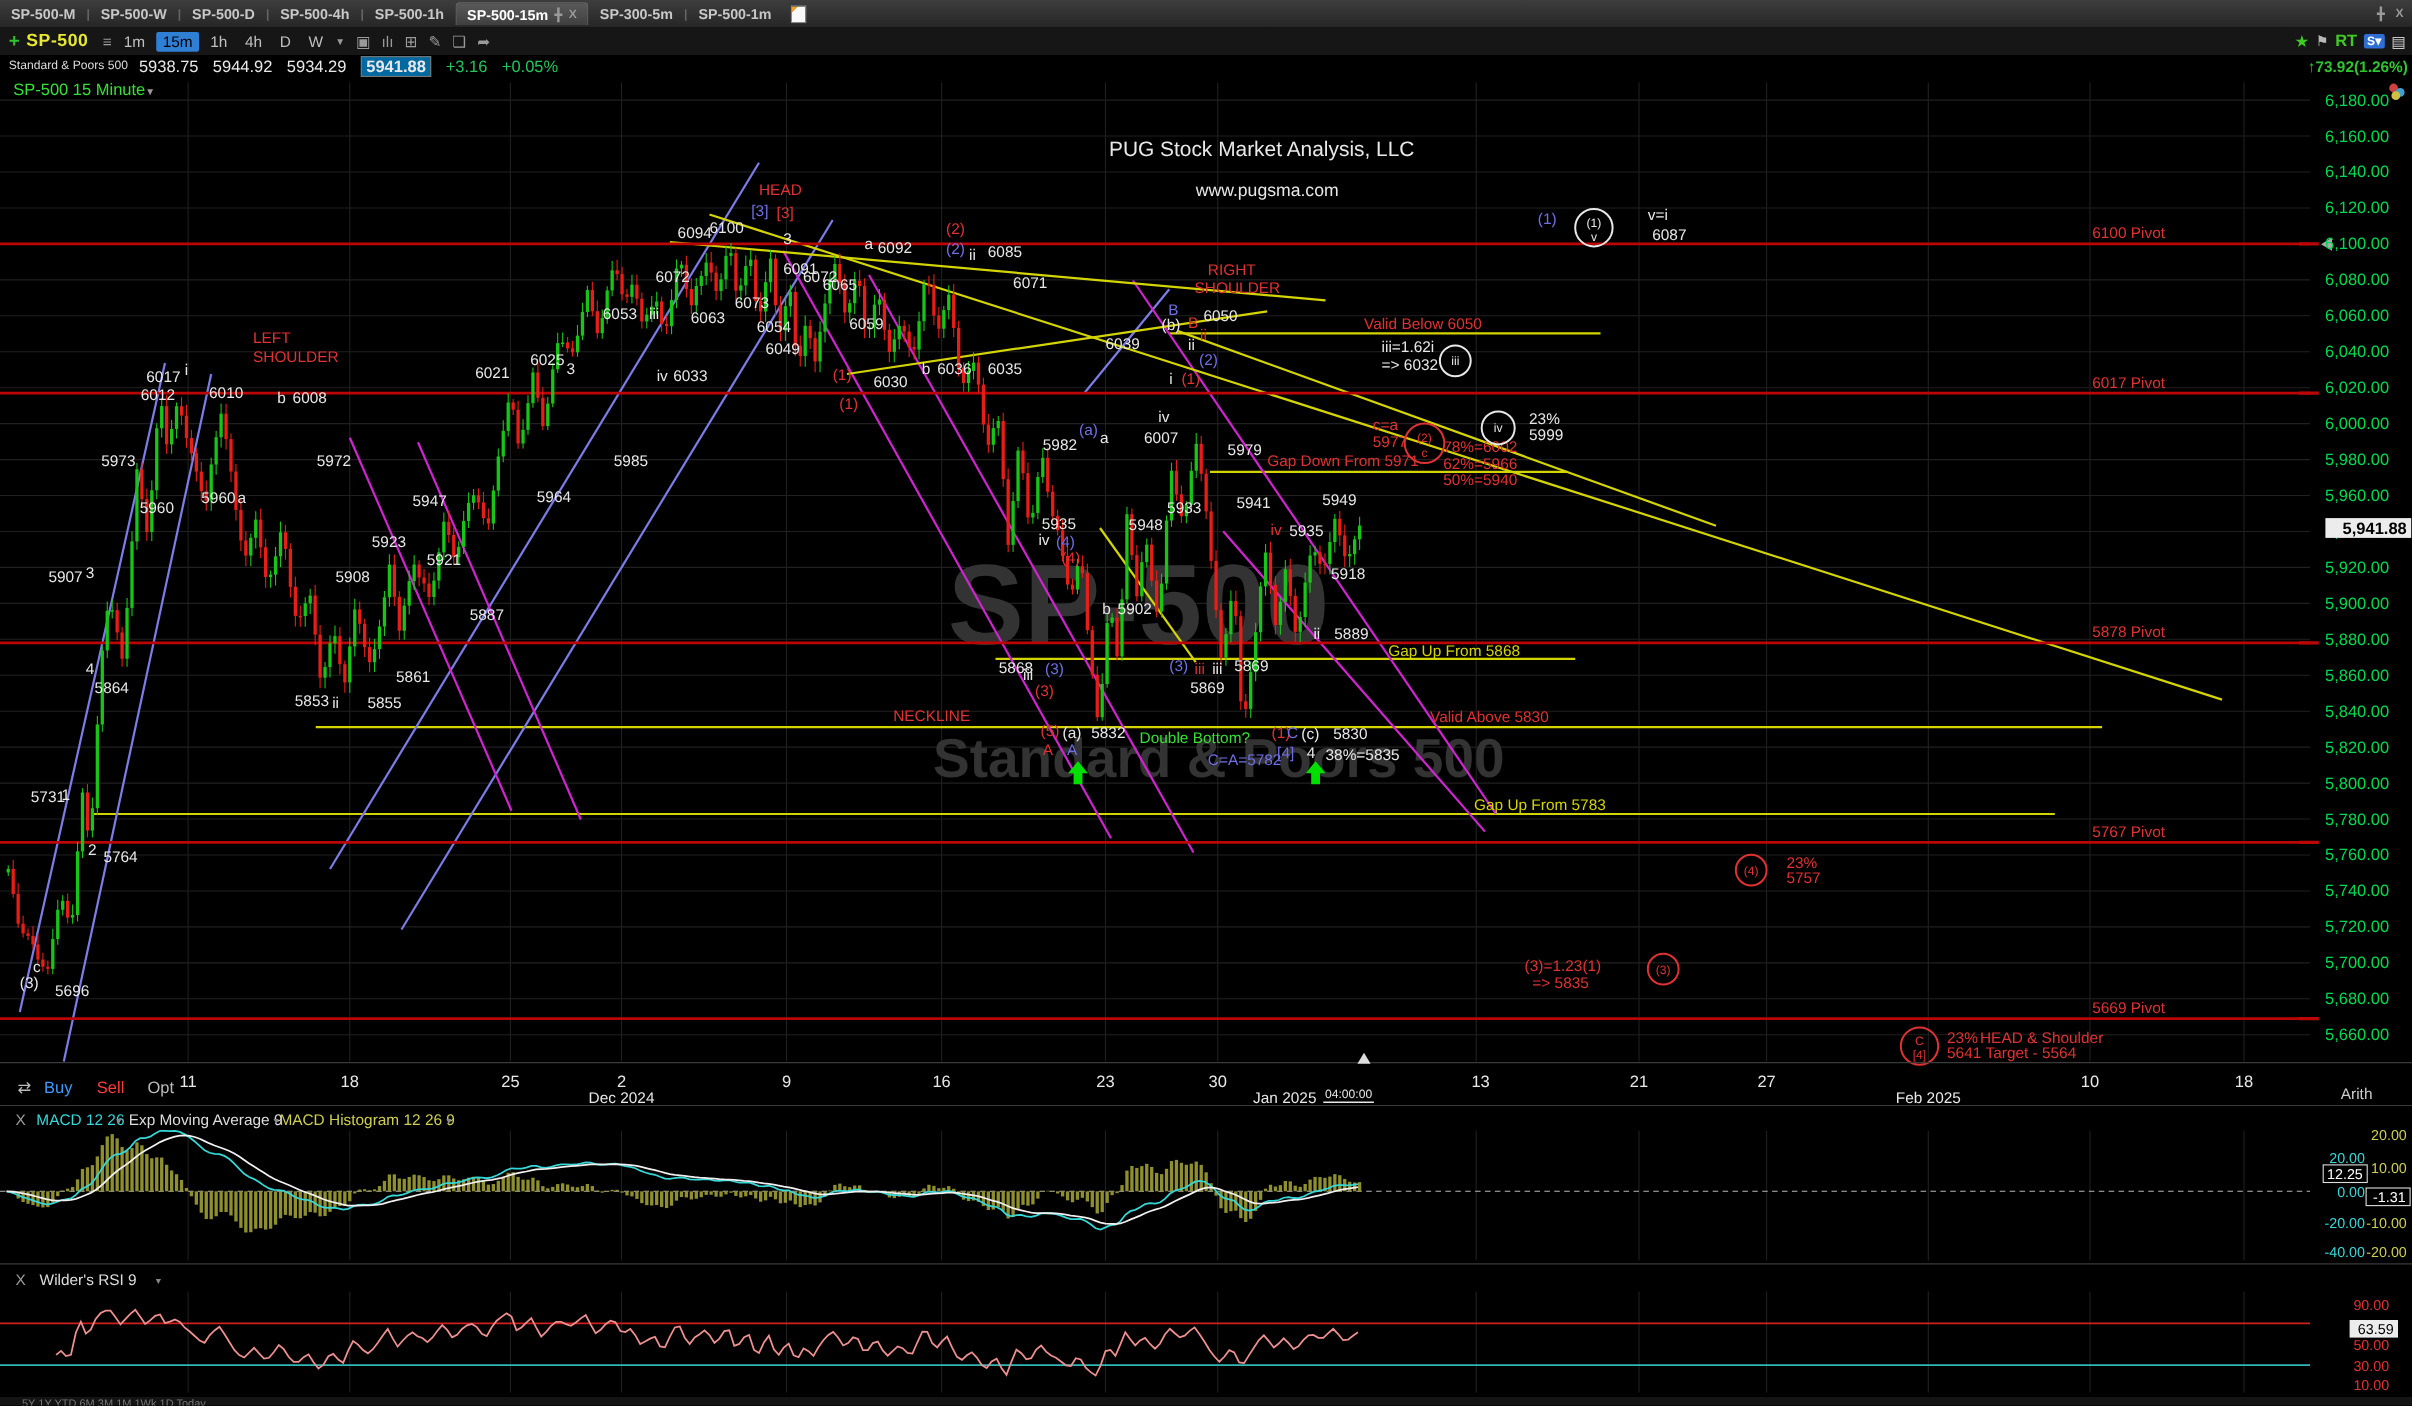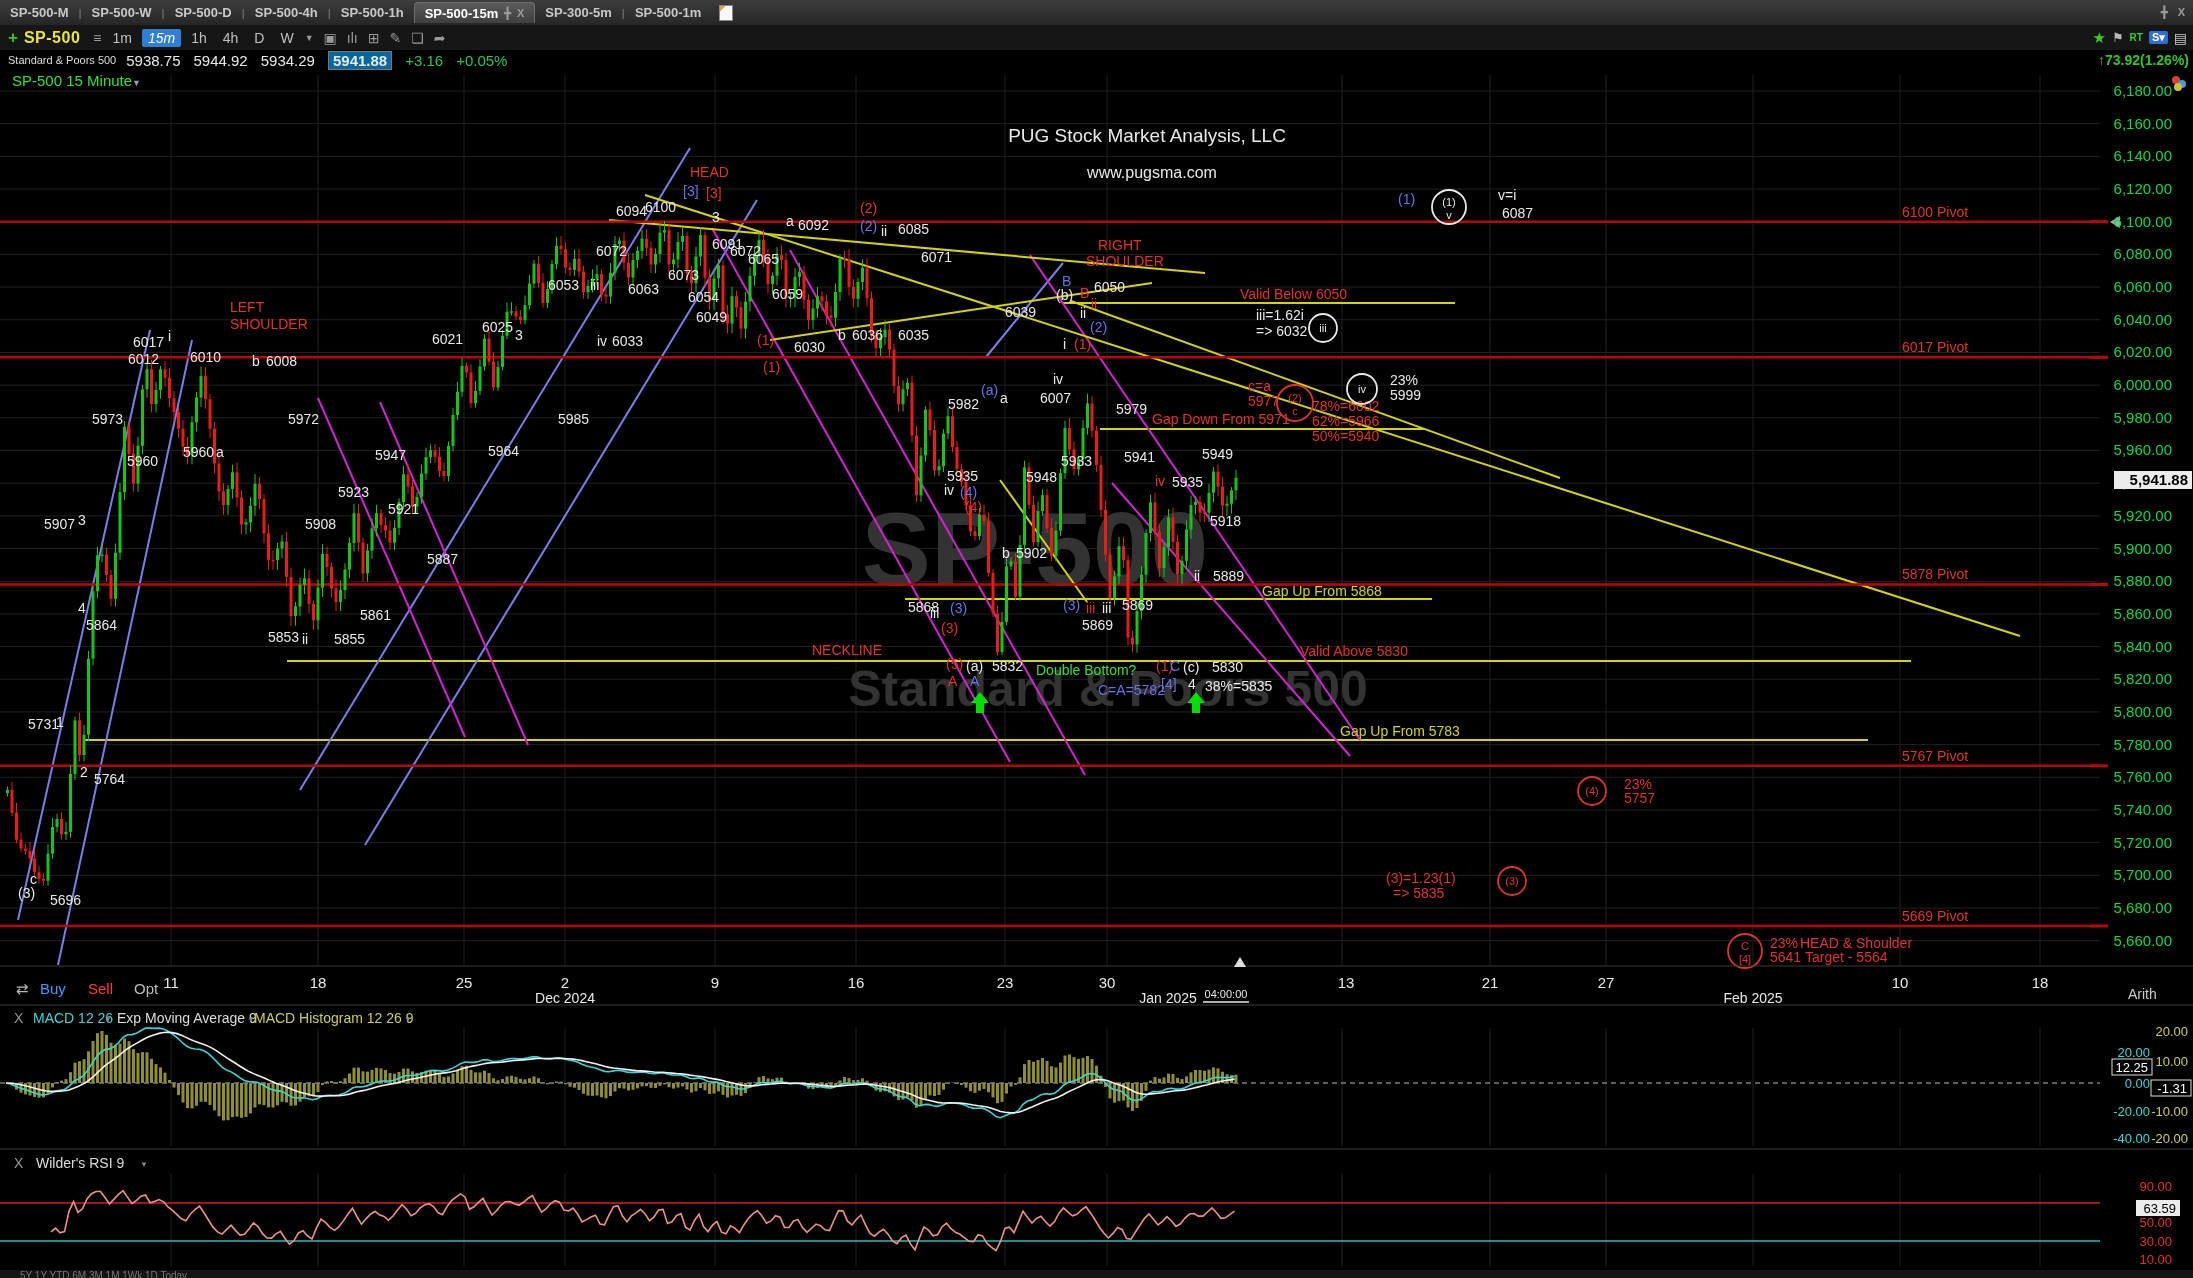--- a/index.html
+++ b/index.html
@@ -15,25 +15,25 @@
   .tabglyph{color:#9a9a9a;font-size:11px;}
   .noteicon{width:12px;height:14px;background:linear-gradient(135deg,#f0a028 0 4px,#f8f8f8 4px);border:1px solid #888;margin-left:8px;}
   #tabbar-right{margin-left:auto;padding-right:8px;display:flex;gap:10px;color:#aaa;font-size:12px;}
   
   #toolbar{position:absolute;left:0;top:25px;width:2193px;height:25px;background:#161616;display:flex;
     align-items:center;font-size:14px;color:#bbb;z-index:5;}
   #plusicon{color:#2ec52e;font-weight:bold;font-size:17px;padding:0 6px 0 8px;}
   #symbol{color:#e8e832;font-size:16px;font-weight:bold;letter-spacing:.5px;padding-right:8px;}
   .tbicon{color:#9a9a9a;padding:0 5px;font-size:14px;}
   .tf{padding:1px 6px;color:#c0c0c0;text-align:right;}
-  .tf.active{background:#2f7fd4;color:#ffffff;border-radius:2px;font-style:italic;}
+  .tf.active{background:#2f7fd4;color:#000000;border-radius:2px;}
   #toolbar-right{margin-left:auto;display:flex;align-items:center;gap:6px;padding-right:6px;font-size:12px;}
   #star{color:#3ecb25;font-size:15px;}
   #flag{color:#b8b8b8;font-size:13px;}
-  #rt{color:#3ecb25;font-size:10px;font-weight:bold;}
+  #rt{color:#3ecb25;font-size:15px;font-weight:bold;}
   #sbox{background:#2f6fd4;color:#fff;font-size:11px;padding:0 3px;border-radius:2px;font-weight:bold;}
   #disk{color:#c8c8c8;font-size:14px;}
   
   #quote{position:absolute;left:0;top:50px;width:2193px;height:20px;background:#000;display:flex;
     align-items:center;color:#e8e8e8;font-size:15px;z-index:5;}
   #qname{font-size:11px;color:#dcdcdc;padding:0 10px 0 8px;}
   .qnum{padding-right:13px;}
   #qlast{font-weight:bold;border:1px solid #777;padding:0 4px;margin-right:13px;background:#0369a1;}
   .qchg{color:#22c55e;padding-right:13px;}
   #quote-right{margin-left:auto;color:#2ec52e;font-size:14px;padding-right:4px;font-weight:bold;}

